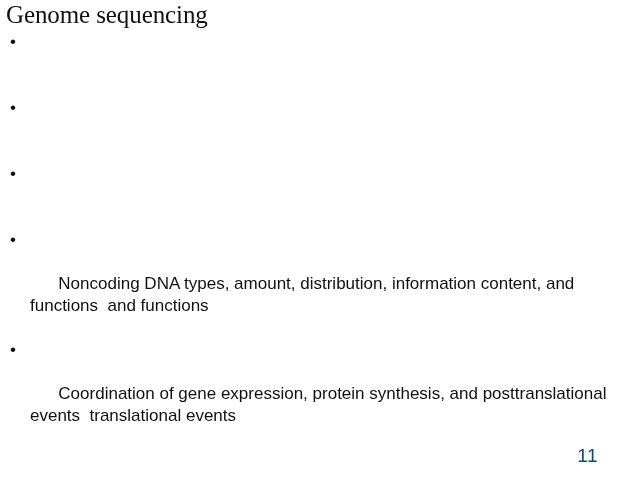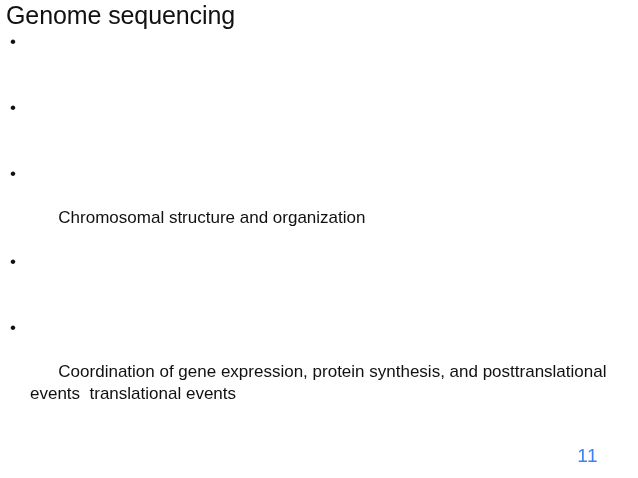--- a/index.html
+++ b/index.html
@@ -22,20 +22,21 @@
     position: absolute;
     left: 6px;
     top: 0px;
     width: 620px;
     font-size: 25px;
     line-height: 30px;
     font-weight: 400;
     color: #111111;
     letter-spacing: -0.1px;
     white-space: nowrap;
+    font-family: Liberation Serif, serif;
   }
   .bullet-list {
     position: absolute;
     left: 0px;
     top: 31px;
     width: 638px;
     margin: 0;
     padding: 0;
     list-style: none;
   }
@@ -59,44 +60,44 @@
     line-height: 22px;
     color: #111111;
     text-align: left;
   }
   .page-number {
     position: absolute;
     right: 40px;
     bottom: 11px;
     font-size: 19px;
     line-height: 22px;
-    color: #3b82f6;
+    color: #0c4a6e;
     letter-spacing: 0.5px;
   }
 </style>
 </head>
 <body>
 
 <div class="slide">
 
   <div class="slide-title">Genome sequencing</div>
 
   <ul class="bullet-list">
     <li class="bullet-item">
       <span class="bullet-marker">•</span>
     </li>
     <li class="bullet-item">
       <span class="bullet-marker">•</span>
     </li>
     <li class="bullet-item">
       <span class="bullet-marker">•</span>
-      <span>Chromosomal structure and organization</span>
     </li>
     <li class="bullet-item">
       <span class="bullet-marker">•</span>
+      <span>Noncoding DNA types, amount, distribution, information content, and functions  and functions</span>
     </li>
     <li class="bullet-item">
       <span class="bullet-marker">•</span>
       <span>Coordination of gene expression, protein synthesis, and posttranslational events  translational events</span>
     </li>
 
   </ul>
 
   <div class="page-number">11</div>
 

